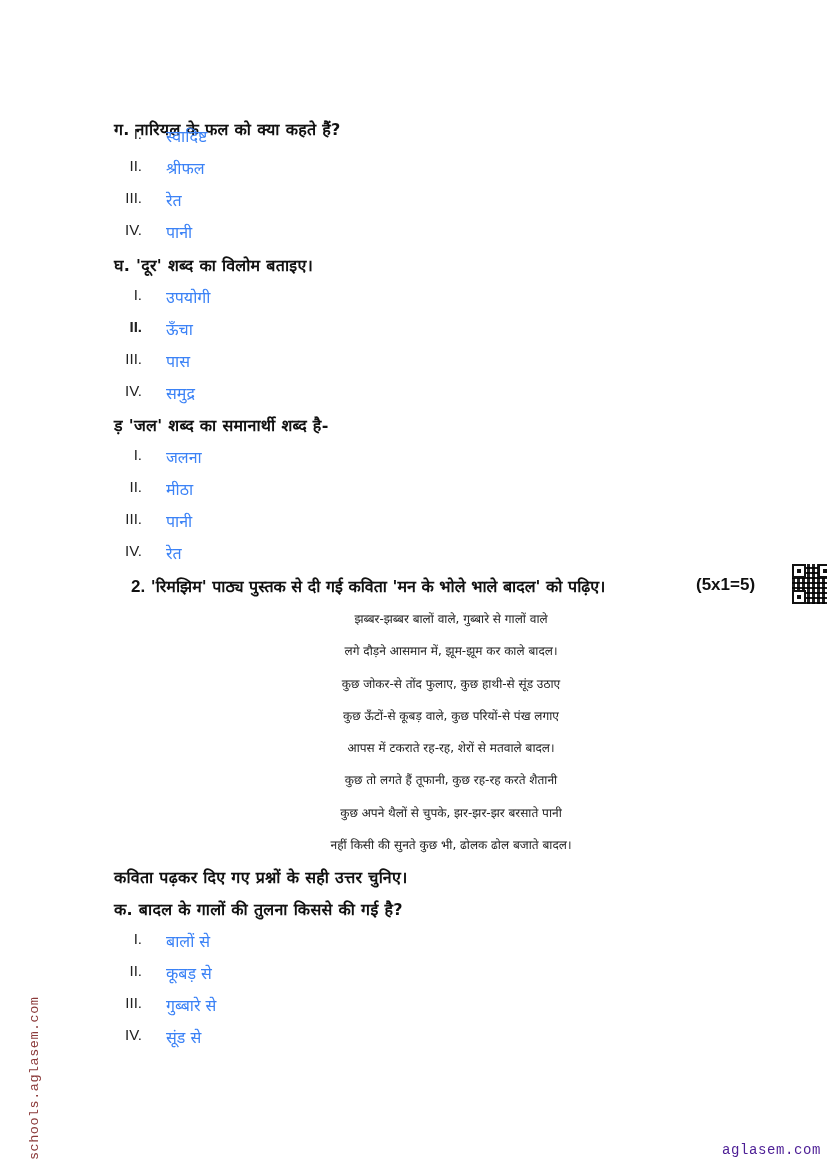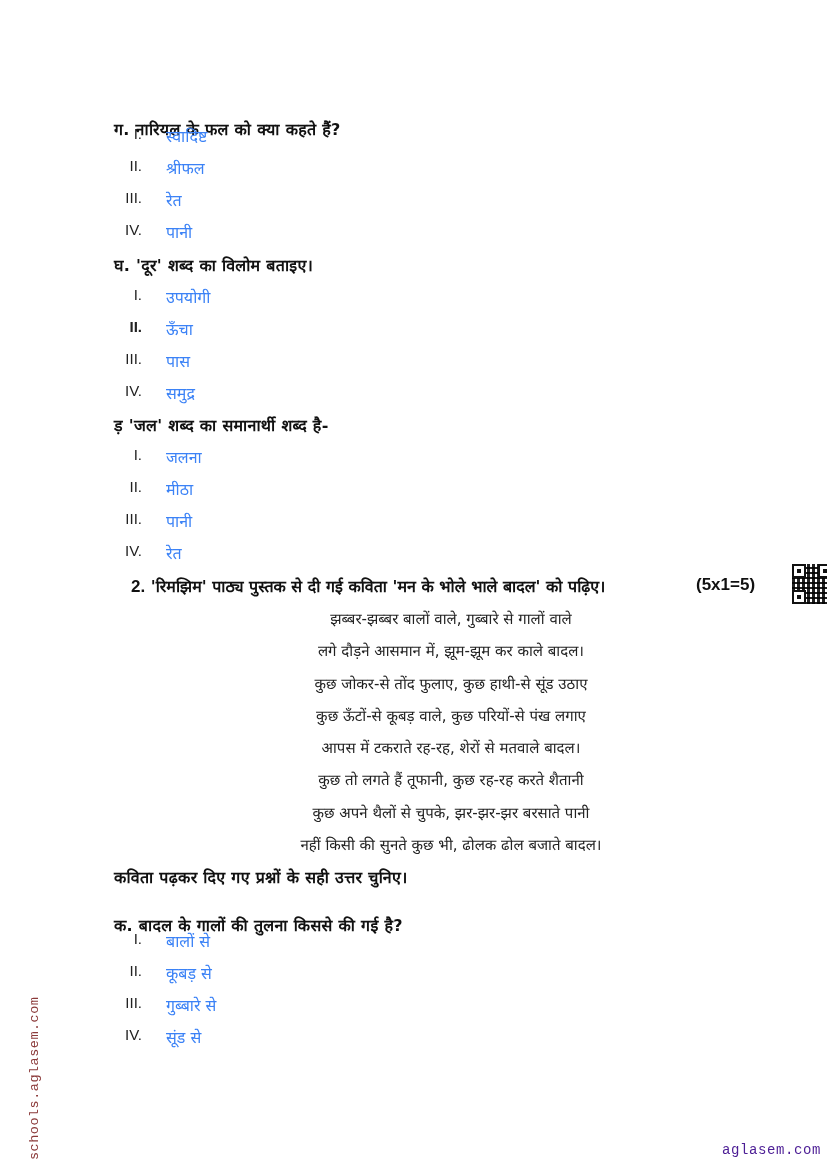--- a/index.html
+++ b/index.html
@@ -5,21 +5,21 @@
   html, body { margin: 0; padding: 0; background: #ffffff; }
   body { width: 827px; height: 1169px; position: relative; overflow: hidden; color: #111; font-family: "DejaVu Sans", sans-serif; }
   .page { position: absolute; left: 16px; top: 0; width: 742px; height: 1169px; }
   .q-title { position: absolute; left: 98px; font-weight: bold; font-size: 16px; white-space: nowrap; letter-spacing: 0.3px; }
   .opt { position: absolute; left: 98px; height: 24px; font-size: 16px; white-space: nowrap; }
   .opt .num { position: absolute; width: 28px; text-align: right; left: 0; font-family: "Liberation Sans", sans-serif; font-size: 15px; color: #222; }
   .opt .txt { position: absolute; left: 52px; color: #3b82f6; }
   .marks { position: absolute; left: 680px; top: 575px; font-family: "Liberation Sans", sans-serif; font-weight: bold; font-size: 17px; }
   .q2 { position: absolute; left: 98px; top: 575px; font-weight: bold; font-size: 16px; white-space: nowrap; margin-left: 17px; }
   .q2 .n { font-family: "Liberation Sans", sans-serif; font-size: 17px; }
-  .poem { position: absolute; left: 180px; top: 603px; width: 510px; text-align: center; font-size: 15px; color: #222; }
+  .poem { position: absolute; left: 180px; top: 603px; width: 510px; text-align: center; font-size: 12px; color: #222; }
   .poem div { height: 32.3px; line-height: 32px; white-space: nowrap; }
   .qr { position: absolute; left: 776px; top: 564px; width: 40px; height: 40px; background:
       repeating-linear-gradient(90deg, #222 0 3px, #fff 3px 5px),
       repeating-linear-gradient(0deg, #222 0 2px, #fff 2px 5px);
       background-blend-mode: multiply; }
   .qr .f { position: absolute; width: 10px; height: 10px; border: 2px solid #111; background: #fff; }
   .qr .f::after { content: ""; position: absolute; left: 3px; top: 3px; width: 4px; height: 4px; background: #111; }
   .wm-side { position: absolute; left: 11px; top: 1160px; transform: rotate(-90deg); transform-origin: left top; font-family: "Liberation Mono", monospace; font-size: 13.5px; color: #8b3a3a; letter-spacing: 0.5px; white-space: nowrap; }
   .wm-bottom { position: absolute; left: 706px; top: 1142px; font-family: "Liberation Mono", monospace; font-size: 14px; color: #4c1d95; letter-spacing: 0.6px; }
 </style>
@@ -96,21 +96,21 @@
     <div>कुछ जोकर-से तोंद फुलाए, कुछ हाथी-से सूंड उठाए</div>
     <div>कुछ ऊँटों-से कूबड़ वाले, कुछ परियों-से पंख लगाए</div>
     <div>आपस में टकराते रह-रह, शेरों से मतवाले बादल।</div>
     <div>कुछ तो लगते हैं तूफानी, कुछ रह-रह करते शैतानी</div>
     <div>कुछ अपने थैलों से चुपके, झर-झर-झर बरसाते पानी</div>
     <div>नहीं किसी की सुनते कुछ भी, ढोलक ढोल बजाते बादल।</div>
   </div>
 
   <div class="q-title" style="top:866px;">कविता पढ़कर दिए गए प्रश्नों के सही उत्तर चुनिए।</div>
 
-  <div class="q-title" style="top:898px;margin-top:16px;">क. बादल के गालों की तुलना किससे की गई है?</div>
+  <div class="q-title" style="top:898px;">क. बादल के गालों की तुलना किससे की गई है?</div>
   <div class="opt" style="top:930px;">
       <span class="num">I.</span>
       <span class="txt">बालों से</span>
     </div>
   <div class="opt" style="top:962px;">
       <span class="num">II.</span>
       <span class="txt">कूबड़ से</span>
     </div>
   <div class="opt" style="top:994px;">
       <span class="num">III.</span>

